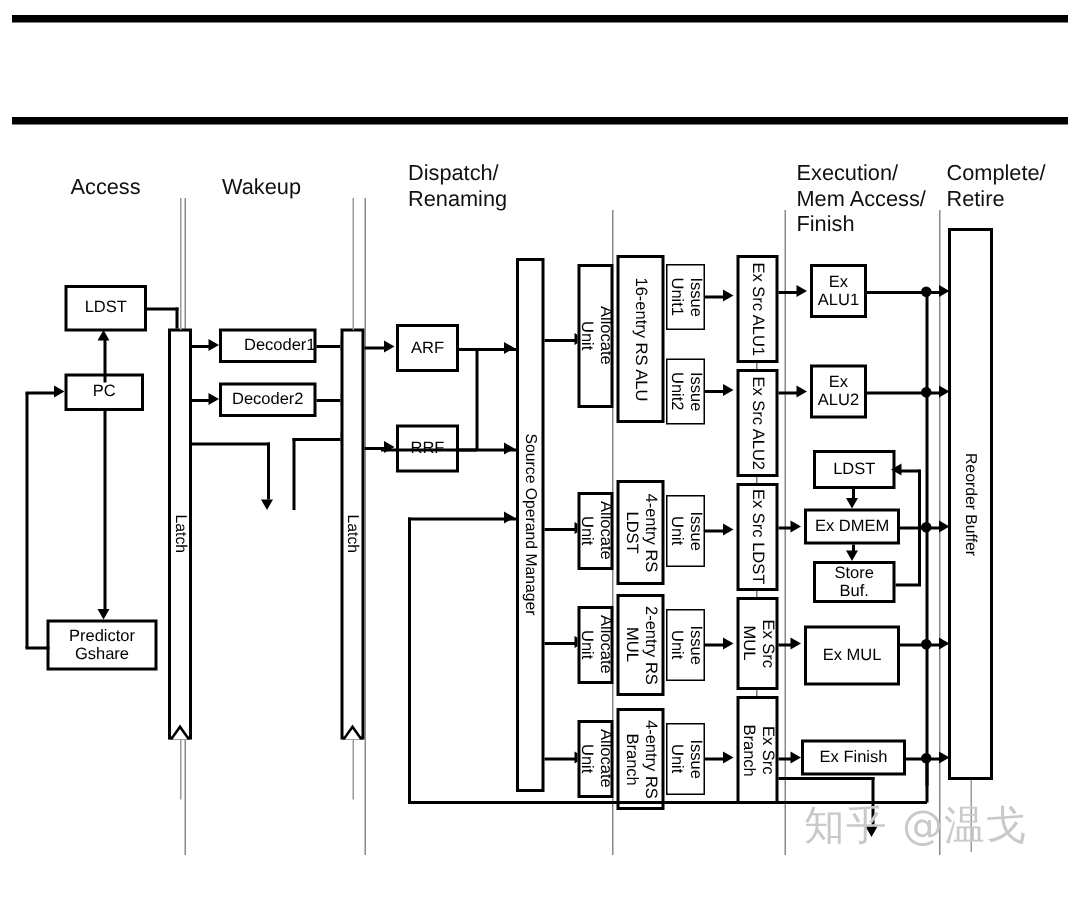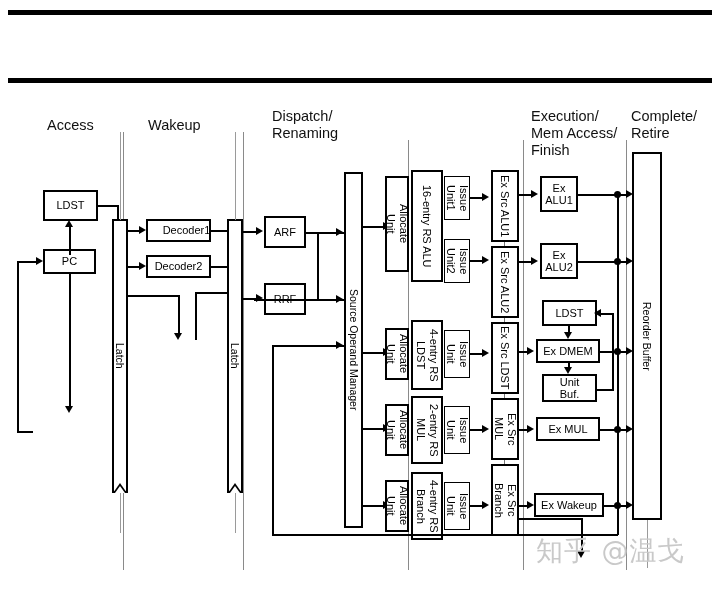--- a/index.html
+++ b/index.html
@@ -89,20 +89,22 @@
   <div class="divider" style="left:626px;top:140px;height:430px;"></div>
 
   <div class="box" style="left:43px;top:190px;width:55px;height:31px;">
       <span>LDST</span>
     </div>
 
   <div class="box" style="left:43px;top:249px;width:53px;height:25px;">
       <span>PC</span>
     </div>
 
+  <div class="box" style="left:31px;top:413px;width:74px;height:34px;white-space:pre-line;"><span>Predictor
+Gshare</span></div>
 
   <div class="v" style="left:69px;top:226px;height:29px;"></div>
   <div class="arrow-u" style="left:65px;top:220px;"></div>
 
   <div class="v" style="left:69px;top:274px;height:133px;"></div>
   <div class="arrow-d" style="left:65px;top:406px;"></div>
 
   <div class="v" style="left:17px;top:262px;height:170px;"></div>
   <div class="h" style="left:17px;top:431px;width:16px;"></div>
   <div class="h" style="left:17px;top:261px;width:20px;"></div>
@@ -258,28 +260,28 @@
 ALU1</span></div>
   <div class="box" style="left:540px;top:243px;width:38px;height:36px;white-space:pre-line;"><span>Ex
 ALU2</span></div>
 
   <div class="box" style="left:542px;top:300px;width:55px;height:26px;">
       <span>LDST</span>
     </div>
   <div class="box" style="left:536px;top:339px;width:64px;height:24px;">
       <span>Ex DMEM</span>
     </div>
-  <div class="box" style="left:542px;top:374px;width:55px;height:28px;white-space:pre-line;"><span>Unit
+  <div class="box" style="left:542px;top:374px;width:55px;height:28px;white-space:pre-line;"><span>Store
 Buf.</span></div>
 
-  <div class="box" style="left:536px;top:417px;width:64px;height:24px;">
+  <div class="box" style="left:536px;top:417px;width:64px;height:40px;">
       <span>Ex MUL</span>
     </div>
   <div class="box" style="left:534px;top:493px;width:70px;height:24px;">
-      <span>Ex  Wakeup</span>
+      <span>Ex  Finish</span>
     </div>
 
 
   <div class="h" style="left:519px;top:194px;width:14px;"></div>
   <div class="arrow-r" style="left:531px;top:190px;"></div>
   <div class="h" style="left:519px;top:261px;width:14px;"></div>
   <div class="arrow-r" style="left:531px;top:257px;"></div>
   <div class="h" style="left:519px;top:351px;width:10px;"></div>
   <div class="arrow-r" style="left:527px;top:347px;"></div>
   <div class="h" style="left:519px;top:429px;width:10px;"></div>

